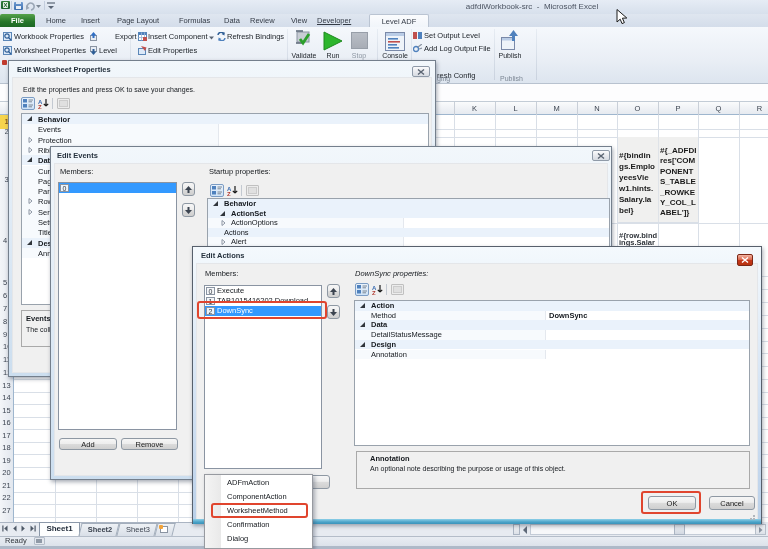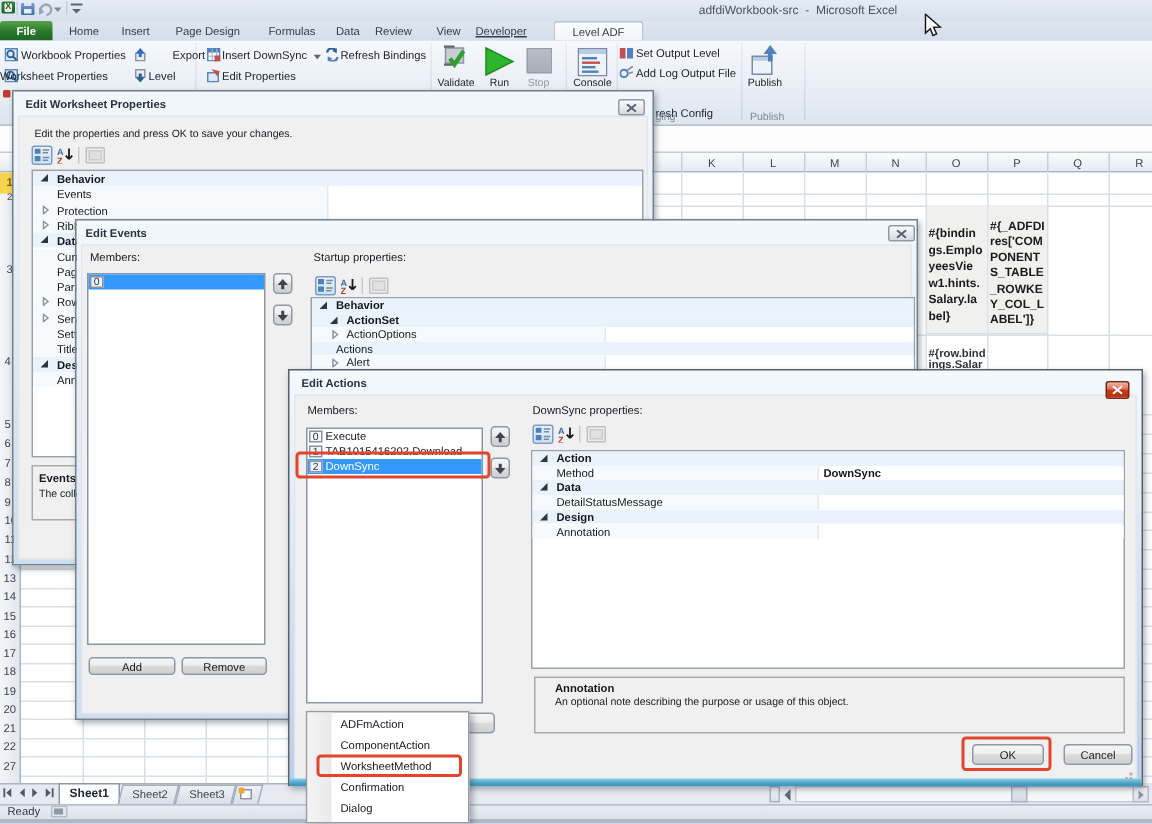--- a/index.html
+++ b/index.html
@@ -26,21 +26,21 @@
 <div style="left:44px;top:1px;width:1px;height:9px;background:#c3cddd;"></div>
 <svg style="position:absolute;left:47px;top:2px" width="9" height="8">
     <path d="M0 1 L8 1" stroke="#5a6575" stroke-width="1.2"></path>
     <path d="M1 4 L7 4 L4 7 Z" fill="#5a6575"></path>
   </svg>
 <div style="left:452px;top:2px;width:160px;height:9px;font-size:8px;color:#4a5260;text-align:center;line-height:9px;white-space:nowrap;">adfdiWorkbook-src&nbsp;&nbsp;-&nbsp;&nbsp;Microsoft Excel</div>
 <div style="left:0px;top:14px;width:768px;height:13px;background:linear-gradient(#dfe6f0,#d4ddea);"></div>
 <div style="left:0px;top:14px;width:35px;height:13px;background:linear-gradient(#57a24b,#267529 60%,#1d6824);border-radius:2px 2px 0 0;font-size:7.5px;font-weight:bold;color:#fff;text-align:center;line-height:13px;">File</div>
 <div style="left:46px;top:16px;width:56px;height:10px;font-size:7.5px;color:#343b46;line-height:10px;">Home</div>
 <div style="left:81px;top:16px;width:56px;height:10px;font-size:7.5px;color:#343b46;line-height:10px;">Insert</div>
-<div style="left:117px;top:16px;width:56px;height:10px;font-size:7.5px;color:#343b46;line-height:10px;">Page Design</div>
+<div style="left:117px;top:16px;width:56px;height:10px;font-size:7.5px;color:#343b46;line-height:10px;">Page Layout</div>
 <div style="left:179px;top:16px;width:56px;height:10px;font-size:7.5px;color:#343b46;line-height:10px;">Formulas</div>
 <div style="left:224px;top:16px;width:56px;height:10px;font-size:7.5px;color:#343b46;line-height:10px;">Data</div>
 <div style="left:250px;top:16px;width:56px;height:10px;font-size:7.5px;color:#343b46;line-height:10px;">Review</div>
 <div style="left:291px;top:16px;width:56px;height:10px;font-size:7.5px;color:#343b46;line-height:10px;">View</div>
 <div style="left:317px;top:16px;width:56px;height:10px;font-size:7.5px;color:#343b46;line-height:10px;text-decoration:underline;">Developer</div>
 <div style="left:369px;top:14px;width:60px;height:13px;background:linear-gradient(#fbfcfe,#f1f5fa);border:1px solid #bac4d2;border-bottom:none;border-radius:2px 2px 0 0;font-size:7.5px;color:#343b46;text-align:center;line-height:13px;">Level ADF</div>
 <div style="left:0px;top:27px;width:768px;height:57px;background:linear-gradient(#f5f8fc,#e9eef5 60%,#dde5ef);border-bottom:1px solid #b8c2cf;"></div>
 <div style="left:130px;top:29px;width:1px;height:51px;background:linear-gradient(#e7ecf3,#c9d2de);"></div>
 <div style="left:287px;top:29px;width:1px;height:51px;background:linear-gradient(#e7ecf3,#c9d2de);"></div>
 <div style="left:377px;top:29px;width:1px;height:51px;background:linear-gradient(#e7ecf3,#c9d2de);"></div>
@@ -57,35 +57,35 @@
     <rect x="1.5" y="3.5" width="6" height="5" fill="#e8edf4" stroke="#8a94a2"></rect>
     <path d="M4.5 0 L7.5 3.5 L1.5 3.5 Z" fill="#2f6fc4"></path>
     <rect x="3.5" y="3" width="2" height="3" fill="#2f6fc4"></rect>
   </svg>
 <div style="left:99px;top:33px;width:30px;height:8px;font-size:7.5px;color:#21262c;line-height:8px;margin-left:16px;">Export</div>
 <svg style="position:absolute;left:3px;top:46px" width="9" height="9">
     <rect x="0.5" y="0.5" width="8" height="8" fill="#dce9f8" stroke="#5b87b8"></rect>
     <circle cx="4" cy="4" r="2.2" fill="none" stroke="#2e5e96" stroke-width="1.2"></circle>
     <path d="M5.5 5.5 L8 8" stroke="#2e5e96" stroke-width="1.4"></path>
   </svg>
-<div style="left:0;top:47px;width:80px;height:8px;font-size:7.5px;color:#21262c;line-height:8px;">Worksheet Properties</div>
+<div style="left:14px;top:47px;width:80px;height:8px;font-size:7.5px;color:#21262c;line-height:8px;">Worksheet Properties</div>
 <svg style="position:absolute;left:89px;top:46px" width="9" height="9">
     <rect x="1.5" y="0.5" width="6" height="5" fill="#e8edf4" stroke="#8a94a2"></rect>
     <path d="M4.5 9 L7.5 5.5 L1.5 5.5 Z" fill="#2e5e96"></path>
     <rect x="3.5" y="3" width="2" height="3" fill="#2e5e96"></rect>
   </svg>
 <div style="left:99px;top:47px;width:30px;height:8px;font-size:7.5px;color:#21262c;line-height:8px;">Level</div>
 <div style="left:2px;top:60px;width:5px;height:5px;background:#c23b2e;border-radius:1px;"></div>
 <svg style="position:absolute;left:138px;top:32px" width="9" height="9">
     <rect x="0.5" y="0.5" width="8" height="8" fill="#fff" stroke="#5b87b8"></rect>
     <rect x="0.5" y="0.5" width="8" height="2.5" fill="#4f81bd"></rect>
     <path d="M3.5 0.5 V8.5 M6.5 0.5 V8.5 M0.5 5.5 H8.5" stroke="#9db6d4" stroke-width="0.8"></path>
     <rect x="5" y="5" width="4" height="4" fill="#c0504d"></rect>
   </svg>
-<div style="left:148px;top:33px;width:62px;height:8px;font-size:7.5px;color:#21262c;line-height:8px;">Insert DownSync</div>
+<div style="left:148px;top:33px;width:62px;height:8px;font-size:7.5px;color:#21262c;line-height:8px;">Insert Component</div>
 <svg style="position:absolute;left:209px;top:36px" width="6" height="4">
     <path d="M0 0.5 L5 0.5 L2.5 3.5 Z" fill="#5a6575"></path>
   </svg>
 <svg style="position:absolute;left:217px;top:32px" width="9" height="9">
     <path d="M1 3 A3.2 3.2 0 0 1 7 2" fill="none" stroke="#2e5e96" stroke-width="1.5"></path>
     <path d="M7.5 0 L7.5 3.5 L4.5 2 Z" fill="#2e5e96"></path>
     <path d="M8 6 A3.2 3.2 0 0 1 2 7" fill="none" stroke="#4f81bd" stroke-width="1.5"></path>
     <path d="M1.5 9 L1.5 5.5 L4.5 7 Z" fill="#4f81bd"></path>
   </svg>
 <div style="left:227px;top:33px;width:60px;height:8px;font-size:7.5px;color:#21262c;line-height:8px;">Refresh Bindings</div>
@@ -232,21 +232,21 @@
       <rect x="0.3" y="0.5" width="1.2" height="6"></rect>
       <path d="M5.5 0.5 L2.2 3.5 L5.5 6.5 Z"></path>
       <path d="M14.5 0.5 L11.2 3.5 L14.5 6.5 Z"></path>
       <path d="M19.5 0.5 L22.8 3.5 L19.5 6.5 Z"></path>
       <path d="M28.5 0.5 L31.8 3.5 L28.5 6.5 Z"></path>
       <rect x="32.5" y="0.5" width="1.2" height="6"></rect>
     </g>
   </svg>
 <div style="left:39px;top:522px;width:41px;height:14px;background:#fdfefe;border:1px solid #8b98a9;border-top:1px solid #8b98a9;border-bottom:none;font-size:8px;font-weight:bold;color:#1f2a38;text-align:center;line-height:12px;">Sheet1</div>
 <div style="left:80px;top:523px;width:38px;height:13px;background:linear-gradient(#eef1f5,#d9dfe8);border:1px solid #a3aebc;border-bottom:none;transform:skewX(-14deg);"></div>
-<div style="left:81px;top:524px;width:38px;height:11px;font-size:7.5px;color:#3c4450;text-align:center;line-height:11px;">Sheet2</div>
+<div style="left:81px;top:524px;width:38px;height:11px;font-size:7.5px;color:#3c4450;text-align:center;line-height:11px;font-weight:bold;">Sheet2</div>
 <div style="left:118px;top:523px;width:38px;height:13px;background:linear-gradient(#eef1f5,#d9dfe8);border:1px solid #a3aebc;border-bottom:none;transform:skewX(-14deg);"></div>
 <div style="left:119px;top:524px;width:38px;height:11px;font-size:7.5px;color:#3c4450;text-align:center;line-height:11px;">Sheet3</div>
 <div style="left:156px;top:523px;width:18px;height:13px;background:linear-gradient(#eef1f5,#d9dfe8);border:1px solid #a3aebc;border-bottom:none;transform:skewX(-14deg);"></div>
 <div style="left:160px;top:526px;width:8px;height:7px;background:#fff;border:1px solid #8a94a2;"></div>
 <div style="left:159px;top:525px;width:4px;height:4px;background:#f2a33a;border-radius:1px;"></div>
 <div style="left:430px;top:522px;width:338px;height:14px;background:#e7ebf1;"></div>
 <div style="left:513px;top:524px;width:7px;height:11px;background:linear-gradient(#f4f5f7,#dce1e8);border:1px solid #aab4c2;"></div>
 <svg style="position:absolute;left:522px;top:526px" width="7" height="8">
     <path d="M5 0 L1 4 L5 8 Z" fill="#5f6a79"></path>
   </svg>
@@ -433,21 +433,21 @@
 <div style="left:206px;top:306.5px;width:9px;height:8px;background:#eef4fb;border:1px solid #8a94a2;font-size:7px;color:#30353b;text-align:center;line-height:7px;z-index:34;">2</div>
 <div style="left:217px;top:306.5px;width:103px;height:8px;font-size:7.5px;color:#fff;line-height:8px;z-index:34;">DownSync</div>
 <div class="btn" style="left:327px;top:284px;width:13px;height:14px;z-index:32;"></div>
 <svg style="position:absolute;left:330px;top:288px;z-index:32" width="7" height="7">
     <path d="M3.5 0 L7 4 L4.5 4 L4.5 7 L2.5 7 L2.5 4 L0 4 Z" fill="#3c4450"></path>
   </svg>
 <div class="btn" style="left:327px;top:305px;width:13px;height:14px;z-index:32;"></div>
 <svg style="position:absolute;left:330px;top:309px;z-index:32" width="7" height="7">
     <path d="M3.5 7 L7 3 L4.5 3 L4.5 0 L2.5 0 L2.5 3 L0 3 Z" fill="#3c4450"></path>
   </svg>
-<div style="left:355px;top:269px;width:140px;height:9px;font-size:7.5px;color:#15191e;line-height:9px;z-index:32;">DownSync properties:</div>
+<div style="left:355px;top:269px;width:140px;height:9px;font-size:7.5px;color:#15191e;line-height:9px;z-index:32;font-style:italic;">DownSync properties:</div>
 <div style="left:355px;top:283px;width:14px;height:13px;background:linear-gradient(#e8f1fb,#cfe3f7);border:1px solid #7b9cc4;border-radius:2px;z-index:32;"></div>
 <svg style="position:absolute;left:357px;top:285px;z-index:32" width="10" height="9">
     <rect x="0" y="0" width="4" height="3.5" fill="#4f81bd"></rect>
     <rect x="0" y="5" width="4" height="3.5" fill="#4f81bd"></rect>
     <path d="M5.5 1 H10 M5.5 2.8 H9 M5.5 6 H10 M5.5 7.8 H9" stroke="#7d8895" stroke-width="1"></path>
   </svg>
 <svg style="position:absolute;left:372px;top:284px;z-index:32" width="11" height="11">
     <text x="0" y="5.5" font-size="6" font-weight="bold" fill="#3a6cb0" font-family="Liberation Sans">A</text>
     <text x="0" y="11" font-size="6" font-weight="bold" fill="#b03a30" font-family="Liberation Sans">Z</text>
     <path d="M8 1 V8 M8 8 L5.8 5.8 M8 8 L10.2 5.8" stroke="#1a1a1a" stroke-width="1.2" fill="none"></path>

